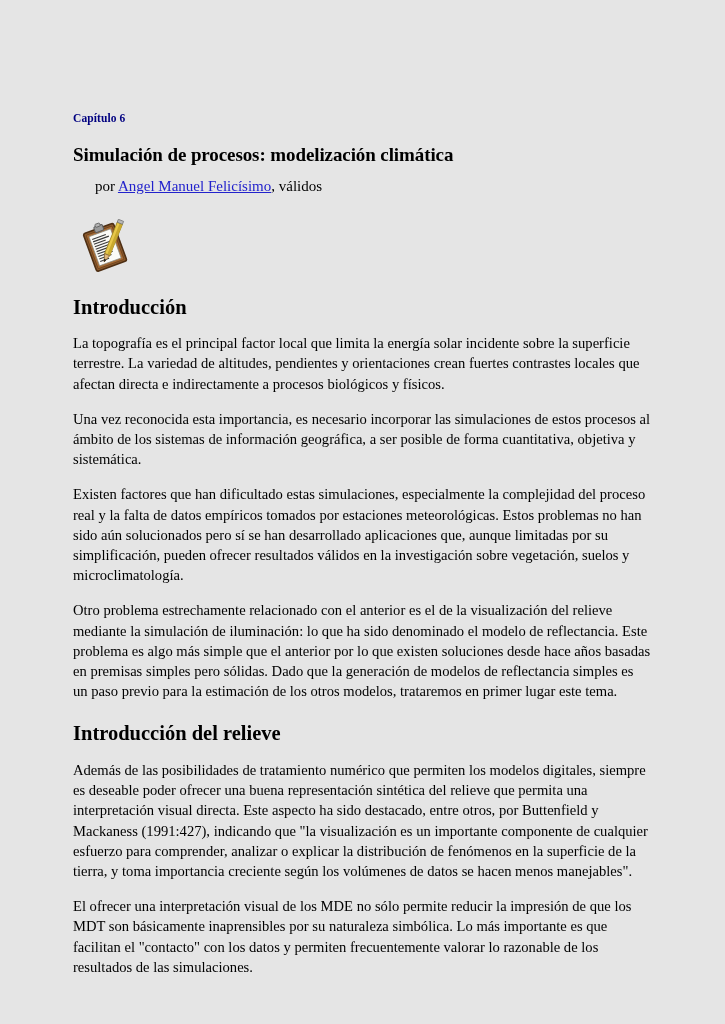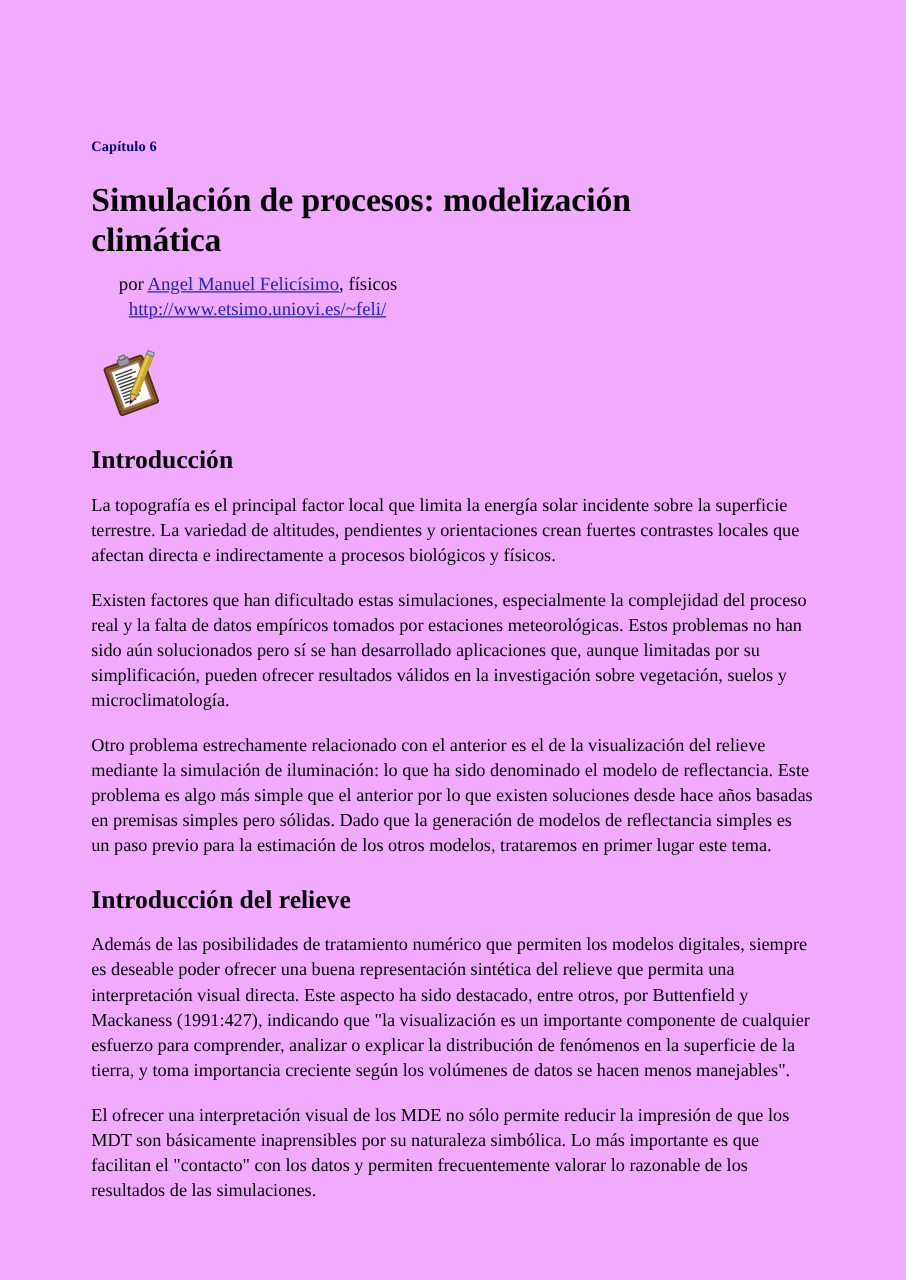--- a/index.html
+++ b/index.html
@@ -15,21 +15,21 @@
     font-family: "Liberation Serif", "DejaVu Serif", serif;
     color: #000000;
     -webkit-font-smoothing: antialiased;
   }
   .page {
     position: absolute;
     left: 0;
     top: 0;
     width: 725px;
     height: 1024px;
-    background: #f0abfc;
+    background: #e5e5e5;
   }
   .content {
     position: absolute;
     left: 73px;
     top: 112px;
     width: 578px;
   }
 
   
   .chapter-label {
@@ -38,21 +38,21 @@
     font-weight: bold;
     color: #000080;
     letter-spacing: 0.1px;
     margin: 0 0 18px 0;
     line-height: 1.2;
   }
 
   
   .doc-title {
     font-family: "Liberation Serif", "DejaVu Serif", serif;
-    font-size: 27px;
+    font-size: 19px;
     font-weight: bold;
     color: #000000;
     line-height: 1.20;
     margin: 0 0 10px 0;
     width: 500px;
     letter-spacing: -0.1px;
   }
 
   
   .byline {
@@ -113,22 +113,21 @@
 <body>
 
 <div class="page">
   <div class="content">
 
     <div class="chapter-label">Capítulo 6</div>
 
     <h1 class="doc-title">Simulación de procesos: modelización climática</h1>
 
     <div class="byline">
-      <span class="byline-line"><span>por </span><a class="doc-link" href="#">Angel Manuel Felicísimo</a><span>, físicos</span></span>
-      <span class="byline-line url-line"><a class="doc-link" href="#">http://www.etsimo.uniovi.es/~feli/</a></span>
+      <span class="byline-line"><span>por </span><a class="doc-link" href="#">Angel Manuel Felicísimo</a><span>, válidos</span></span>
     </div>
 
     <div class="icon-wrap">
       <svg width="58" height="56" viewBox="0 0 58 56" aria-hidden="true">
         <g transform="rotate(-20 29 28)">
 
           <rect x="12" y="8" width="32" height="40" rx="2" fill="#8c5a2b" stroke="#4e2f14" stroke-width="1.6"></rect>
 
           <rect x="14.2" y="10.2" width="27.6" height="35.6" rx="1" fill="#a56a33" stroke="#6b4220" stroke-width="0.8"></rect>
 
@@ -158,20 +157,21 @@
             <polygon points="31.4,38 37,38 34.2,46" fill="#e0b87c" stroke="#8a6a38" stroke-width="0.8"></polygon>
             <polygon points="32.8,43 35.6,43 34.2,46" fill="#232323"></polygon>
             <rect x="31.4" y="1" width="5.6" height="3.2" fill="#b9b9b9" stroke="#6e6e6e" stroke-width="0.7"></rect>
           </g>
         </g>
       </svg>
     </div>
 
     <h2 class="section-heading">Introducción</h2>
     <p class="body-text">La topografía es el principal factor local que limita la energía solar incidente sobre la superficie terrestre. La variedad de altitudes, pendientes y orientaciones crean fuertes contrastes locales que afectan directa e indirectamente a procesos biológicos y físicos.</p>
+    <p class="body-text">Una vez reconocida esta importancia, es necesario incorporar las simulaciones de estos procesos al ámbito de los sistemas de información geográfica, a ser posible de forma cuantitativa, objetiva y sistemática.</p>
     <p class="body-text">Existen factores que han dificultado estas simulaciones, especialmente la complejidad del proceso real y la falta de datos empíricos tomados por estaciones meteorológicas. Estos problemas no han sido aún solucionados pero sí se han desarrollado aplicaciones que, aunque limitadas por su simplificación, pueden ofrecer resultados válidos en la investigación sobre vegetación, suelos y microclimatología.</p>
     <p class="body-text">Otro problema estrechamente relacionado con el anterior es el de la visualización del relieve mediante la simulación de iluminación: lo que ha sido denominado el modelo de reflectancia. Este problema es algo más simple que el anterior por lo que existen soluciones desde hace años basadas en premisas simples pero sólidas. Dado que la generación de modelos de reflectancia simples es un paso previo para la estimación de los otros modelos, trataremos en primer lugar este tema.</p>
 
     <h2 class="section-heading">Introducción del relieve</h2>
     <p class="body-text">Además de las posibilidades de tratamiento numérico que permiten los modelos digitales, siempre es deseable poder ofrecer una buena representación sintética del relieve que permita una interpretación visual directa. Este aspecto ha sido destacado, entre otros, por Buttenfield y Mackaness (1991:427), indicando que "la visualización es un importante componente de cualquier esfuerzo para comprender, analizar o explicar la distribución de fenómenos en la superficie de la tierra, y toma importancia creciente según los volúmenes de datos se hacen menos manejables".</p>
     <p class="body-text">El ofrecer una interpretación visual de los MDE no sólo permite reducir la impresión de que los MDT son básicamente inaprensibles por su naturaleza simbólica. Lo más importante es que facilitan el "contacto" con los datos y permiten frecuentemente valorar lo razonable de los resultados de las simulaciones.</p>
 
   </div>
 </div>
 

